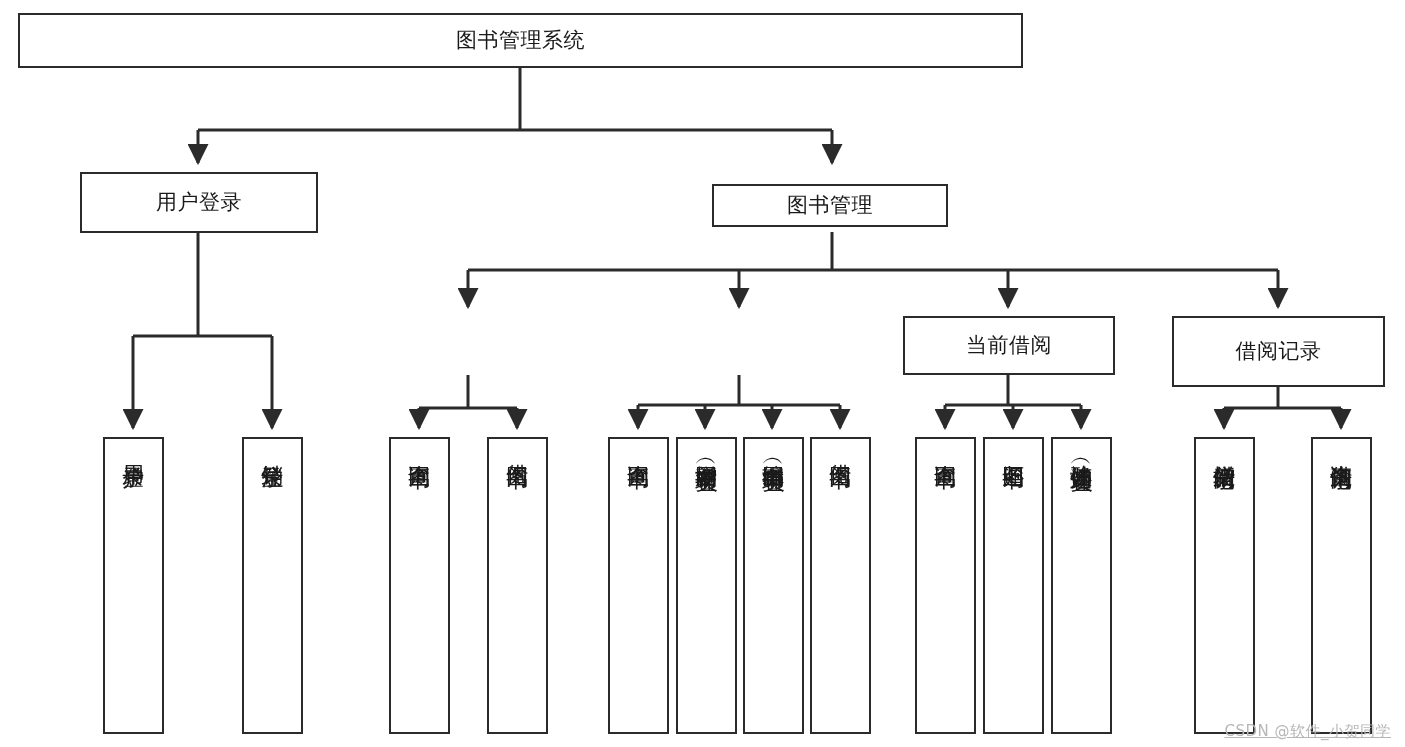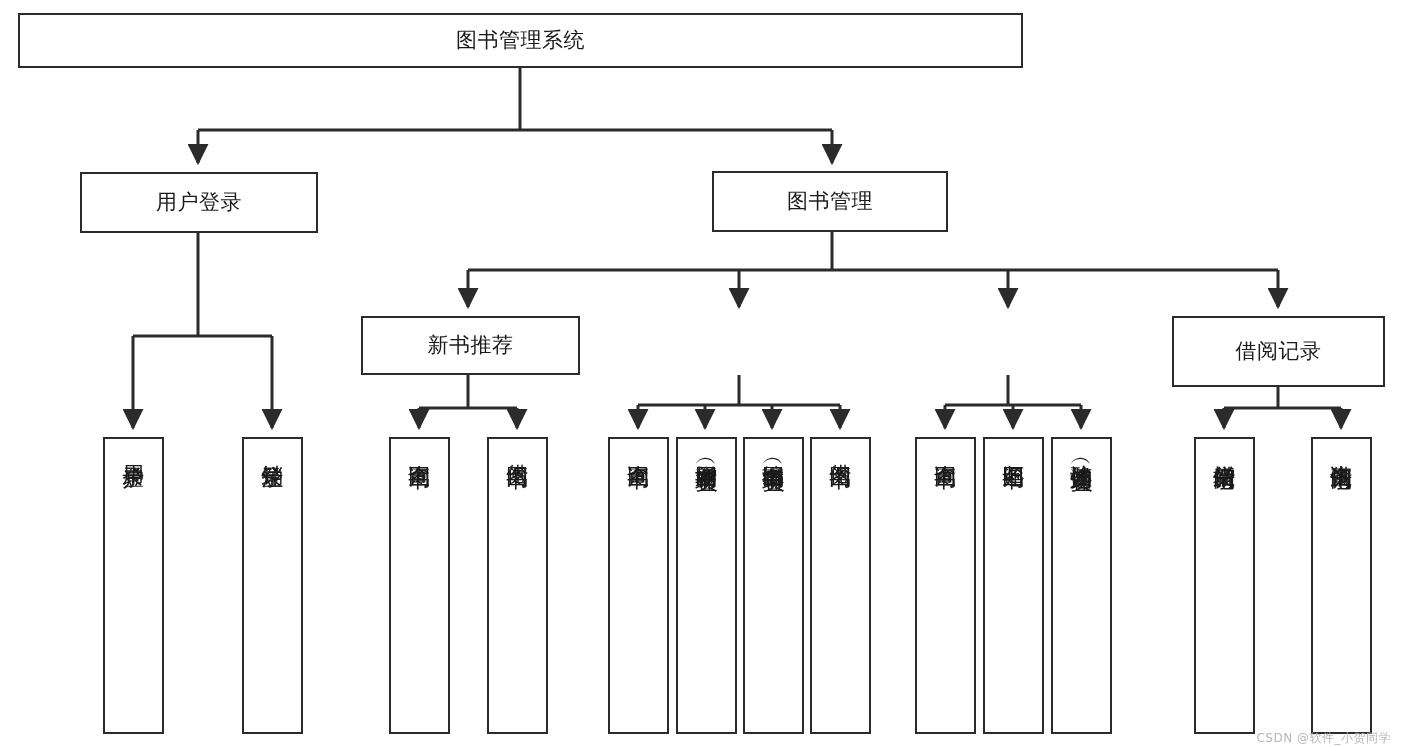--- a/index.html
+++ b/index.html
@@ -51,25 +51,26 @@
   .node.vert .label {
     writing-mode: vertical-rl;
     text-orientation: upright;
     font-size: 22px;
     line-height: 1.16;
     letter-spacing: 1px;
   }
   .watermark {
     position: absolute;
     right: 14px;
-    bottom: 0;
-    font-size: 12px;
+    bottom: 6px;
+    font-size: 15px;
     color: #b7b7b7;
     letter-spacing: 0.5px;
     white-space: nowrap;
+    text-decoration: underline;
   }
 </style>
 </head>
 <body>
 
 <div id="canvas">
 
   <svg class="edges" viewBox="0 0 1405 747" xmlns="http://www.w3.org/2000/svg">
     <defs>
       <marker id="arrow" viewBox="0 0 10 10" refX="9" refY="5" markerWidth="7" markerHeight="7" orient="auto-start-reverse">
@@ -121,26 +122,26 @@
     </g>
   </svg>
 
   <div class="node horiz" style="left:18px; top:13px; width:1005px; height:55px;text-align:center;">
     <span class="label">图书管理系统</span>
   </div>
 
   <div class="node horiz" style="left:80px; top:172px; width:238px; height:61px;">
     <span class="label">用户登录</span>
   </div>
-  <div class="node horiz" style="left:712px; top:171px; width:236px; height:61px;">
+  <div class="node horiz" style="left:712px; top:184px; width:236px; height:43px;">
     <span class="label">图书管理</span>
   </div>
 
-  <div class="node horiz" style="left:361px; top:316px; width:219px; height:59px;">
-    <span class="label">新书推荐</span>
+  <div class="node horiz" style="left:903px; top:316px; width:212px; height:59px;">
+    <span class="label">当前借阅</span>
   </div>
   <div class="node horiz" style="left:1172px; top:316px; width:213px; height:71px;">
     <span class="label">借阅记录</span>
   </div>
 
   <div class="node vert" style="left:103px; top:437px; width:61px; height:297px;">
     <span class="label">用户登录</span>
   </div>
   <div class="node vert" style="left:242px; top:437px; width:61px; height:297px;">
     <span class="label">注销登录</span>

